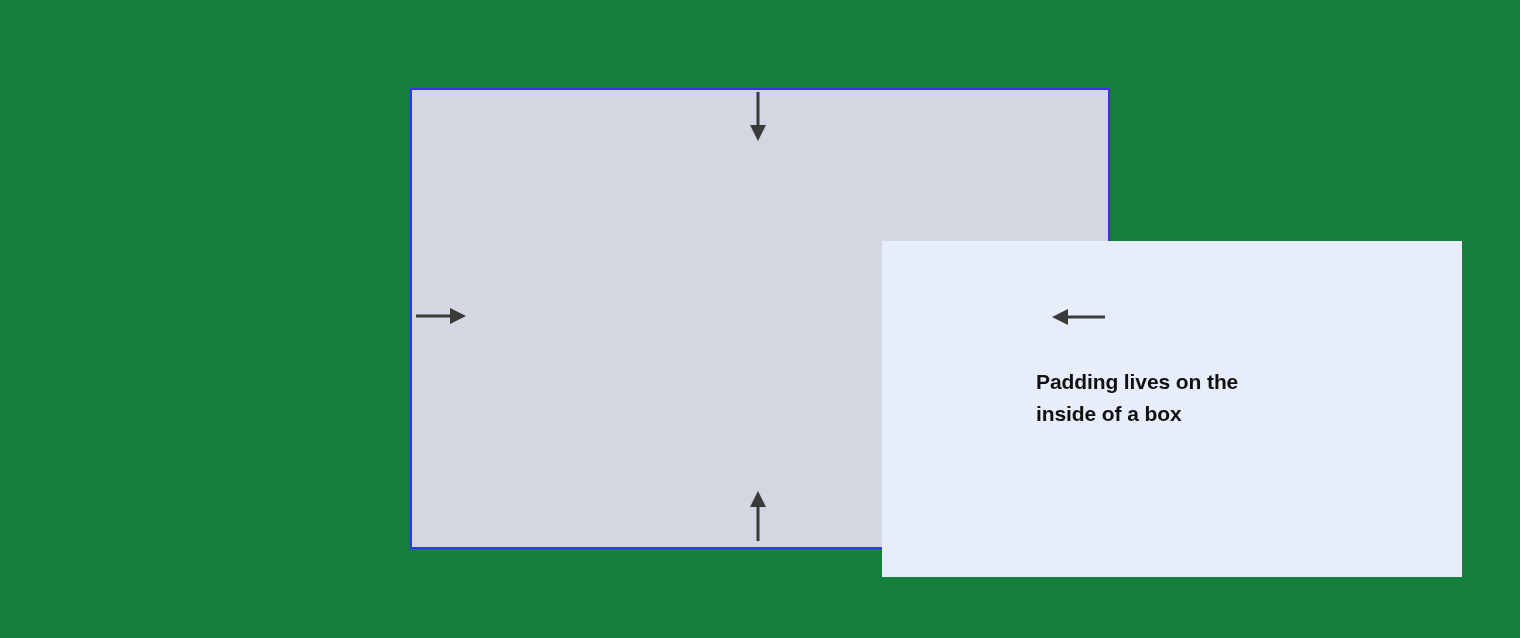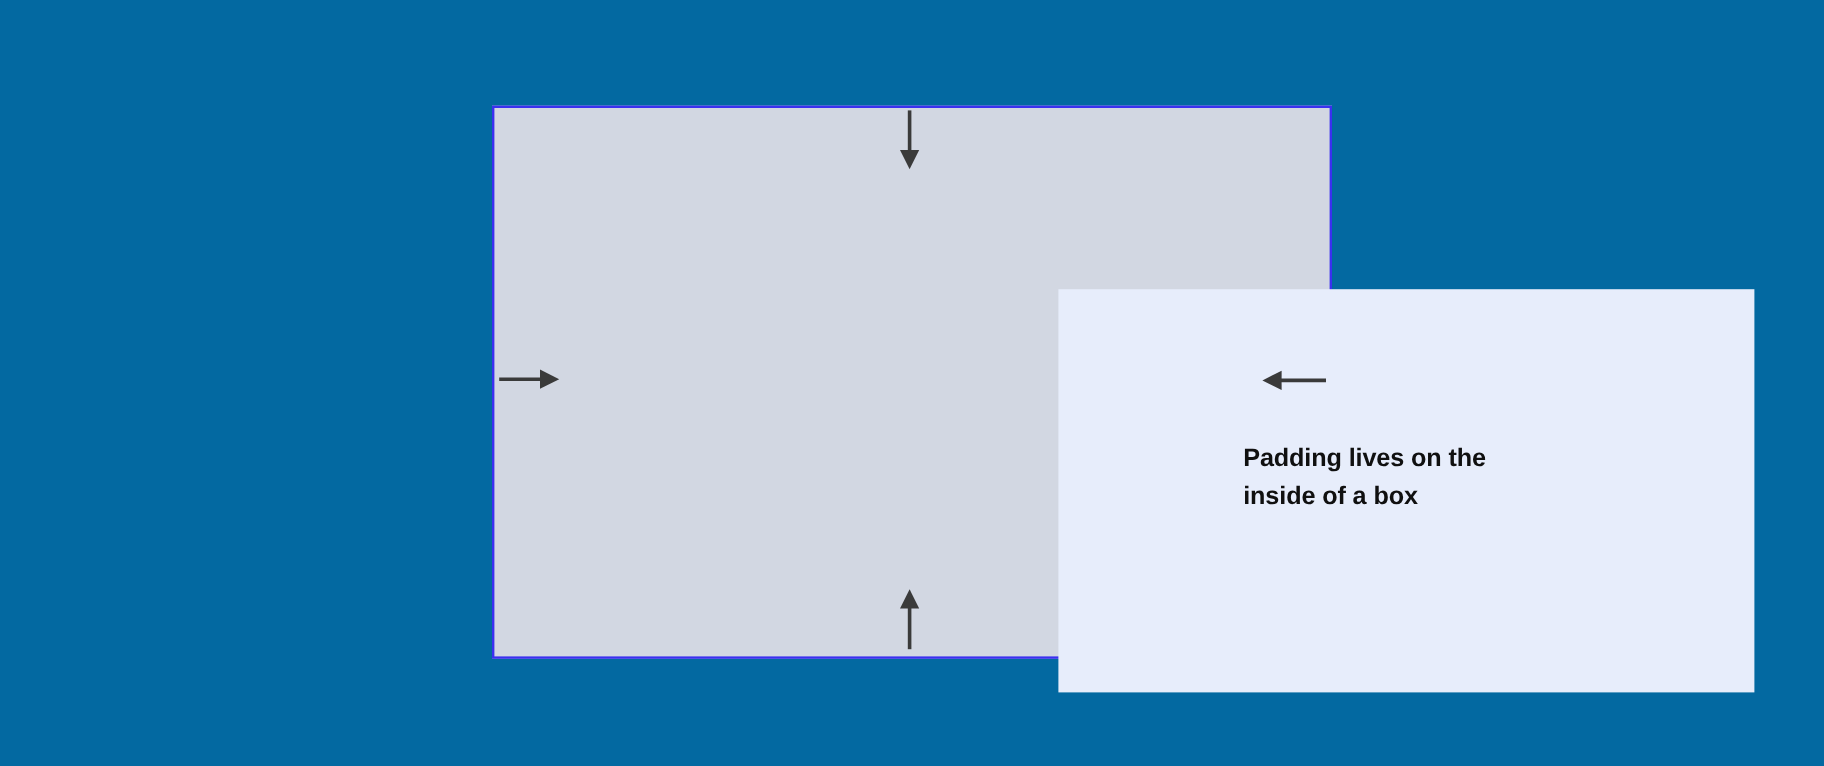--- a/index.html
+++ b/index.html
@@ -12,21 +12,21 @@
     height: 638px;
     background: #ffffff;
     font-family: "Liberation Sans", sans-serif;
     overflow: hidden;
   }
 
   #canvas {
     position: relative;
     width: 1520px;
     height: 638px;
-    background: #0369a1;
+    background: #15803d;
   }
 
   
   .border-box {
     position: absolute;
     left: 410px;
     top: 88px;
     width: 696px;
     height: 457px;
     border: 2px solid #3b30f0;

